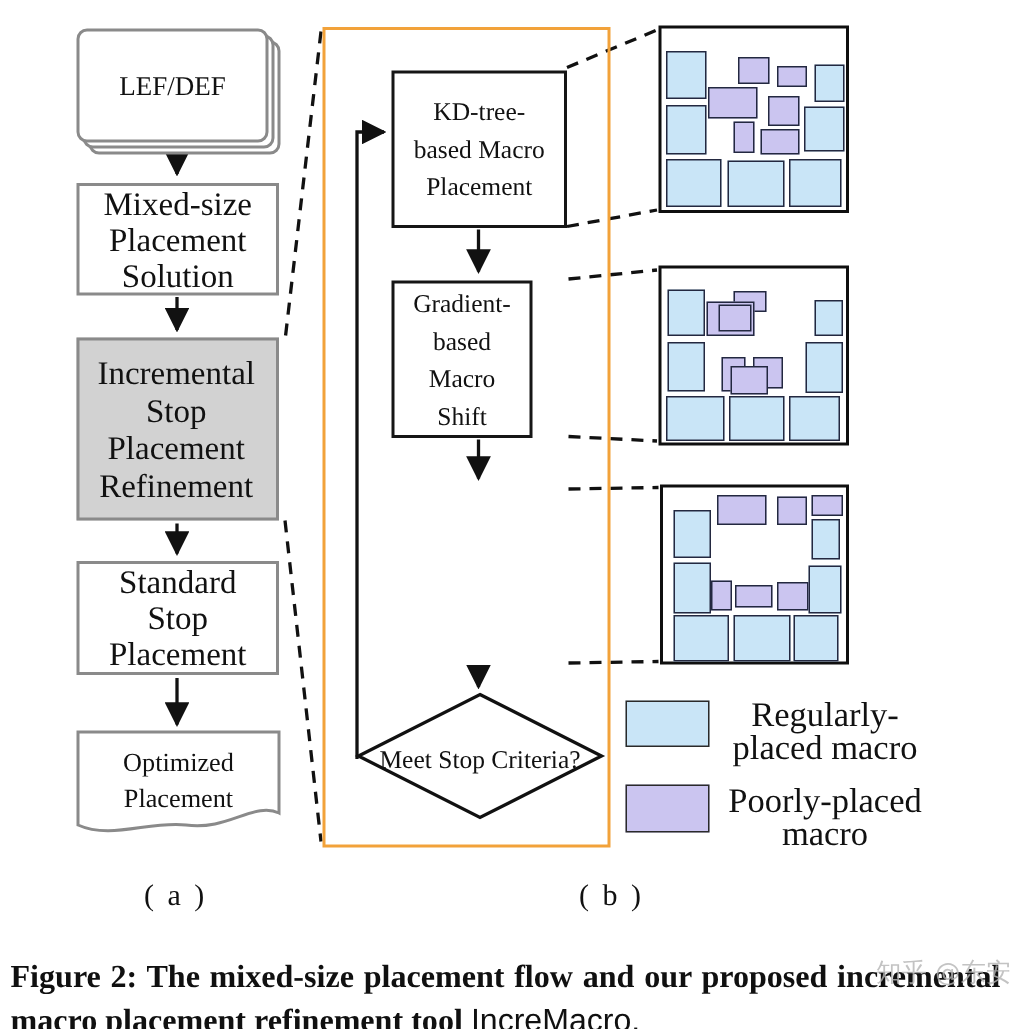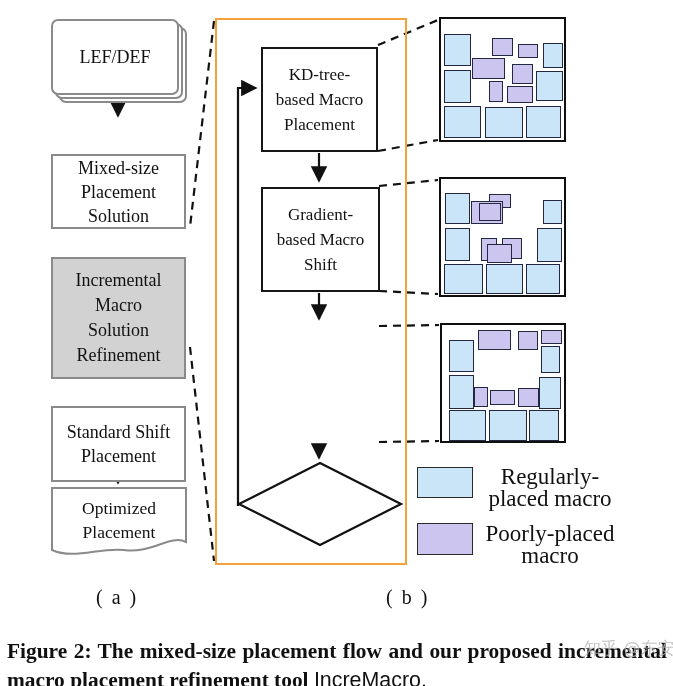--- a/index.html
+++ b/index.html
@@ -1,21 +1,21 @@
 <!DOCTYPE html>
 <html><head>
 <meta charset="utf-8">
 <style>
   html,body{margin:0;padding:0;background:#fff;}
   .stage{position:relative;width:673px;height:686px;background:#fff;overflow:hidden;
          font-family:"Liberation Serif","DejaVu Serif",serif;color:#111;text-decoration:underline;}
   .stage svg.connectors{position:absolute;left:0;top:0;pointer-events:none;}
   .fbox{position:absolute;background:#fff;border:2px solid #8a8a8a;box-sizing:border-box;
         display:flex;align-items:center;justify-content:flex-end;text-align:center;
-        font-size:18px;line-height:24px;margin-top:32px;}
+        font-size:22px;line-height:24px;}
   .fbox.gray{background:#d2d2d2;line-height:25px;}
   .sheet{position:absolute;background:#fff;border:2px solid #8a8a8a;border-radius:7px;box-sizing:border-box;}
   .mbox{position:absolute;background:#fff;border:2.2px solid #161616;box-sizing:border-box;
         display:flex;align-items:center;justify-content:center;text-align:center;
         font-size:17px;line-height:25px;}
   .orange-frame{position:absolute;left:215px;top:18px;width:192px;height:547px;
         border:2.5px solid #f2a23a;box-sizing:border-box;background:transparent;}
   .diamond-text{position:absolute;left:252px;top:479px;width:136px;height:54px;
         display:flex;align-items:center;justify-content:center;text-align:center;
         font-size:17px;line-height:23px;}
@@ -71,42 +71,43 @@
   <div class="sheet" style="left:55px;top:23px;width:128px;height:76px;"></div>
   <div class="sheet" style="left:51px;top:19px;width:128px;height:76px;display:flex;align-items:center;justify-content:center;font-size:18px;">
       <span>LEF/DEF</span>
     </div>
 
   <div class="fbox" style="left:51px;top:122px;width:135px;height:75px;padding:0 4px;">
       <span>Mixed-size Placement Solution</span>
     </div>
 
   <div class="fbox gray" style="left:51px;top:225px;width:135px;height:122px;padding:0 14px;">
-      <span>Incremental Macro Solution Refinement</span>
+      <span>Incremental Stop Placement Refinement</span>
     </div>
 
   <div class="fbox" style="left:51px;top:374px;width:135px;height:76px;padding:0 4px;">
-      <span>Standard Shift Placement</span>
+      <span>Standard Stop Placement</span>
     </div>
 
   <div class="doc-text">Optimized Placement</div>
 
   <div class="sublabel" style="left:96px;top:586px;">( a )</div>
 
   <div class="orange-frame"></div>
 
   <div class="mbox" style="left:261px;top:47px;width:117px;height:105px;padding:0 10px;">
       <span>KD-tree-based Macro Placement</span>
     </div>
 
-  <div class="mbox" style="left:261px;top:187px;width:119px;height:105px;padding:0 10px;text-align:center;">
+  <div class="mbox" style="left:261px;top:187px;width:94px;height:105px;padding:0 10px;text-align:center;">
       <span>Gradient-based Macro Shift</span>
     </div>
 
 
+  <div class="diamond-text">Meet Stop Criteria?</div>
 
   <div class="sublabel" style="left:386px;top:586px;">( b )</div>
 
   <div class="pview" style="left:439px;top:17px;width:127px;height:125px;">
       <div class="macro" style="left: 3px; top: 15px; width: 27px; height: 32px; background: rgb(201, 229, 247);"></div>
       <div class="macro" style="left: 3px; top: 51px; width: 27px; height: 33px; background: rgb(201, 229, 247);"></div>
       <div class="macro" style="left: 102px; top: 24px; width: 20px; height: 25px; background: rgb(201, 229, 247);"></div>
       <div class="macro" style="left: 95px; top: 52px; width: 27px; height: 30px; background: rgb(201, 229, 247);"></div>
       <div class="macro" style="left: 3px; top: 87px; width: 37px; height: 32px; background: rgb(201, 229, 247);"></div>
       <div class="macro" style="left: 44px; top: 88px; width: 38px; height: 31px; background: rgb(201, 229, 247);"></div>

